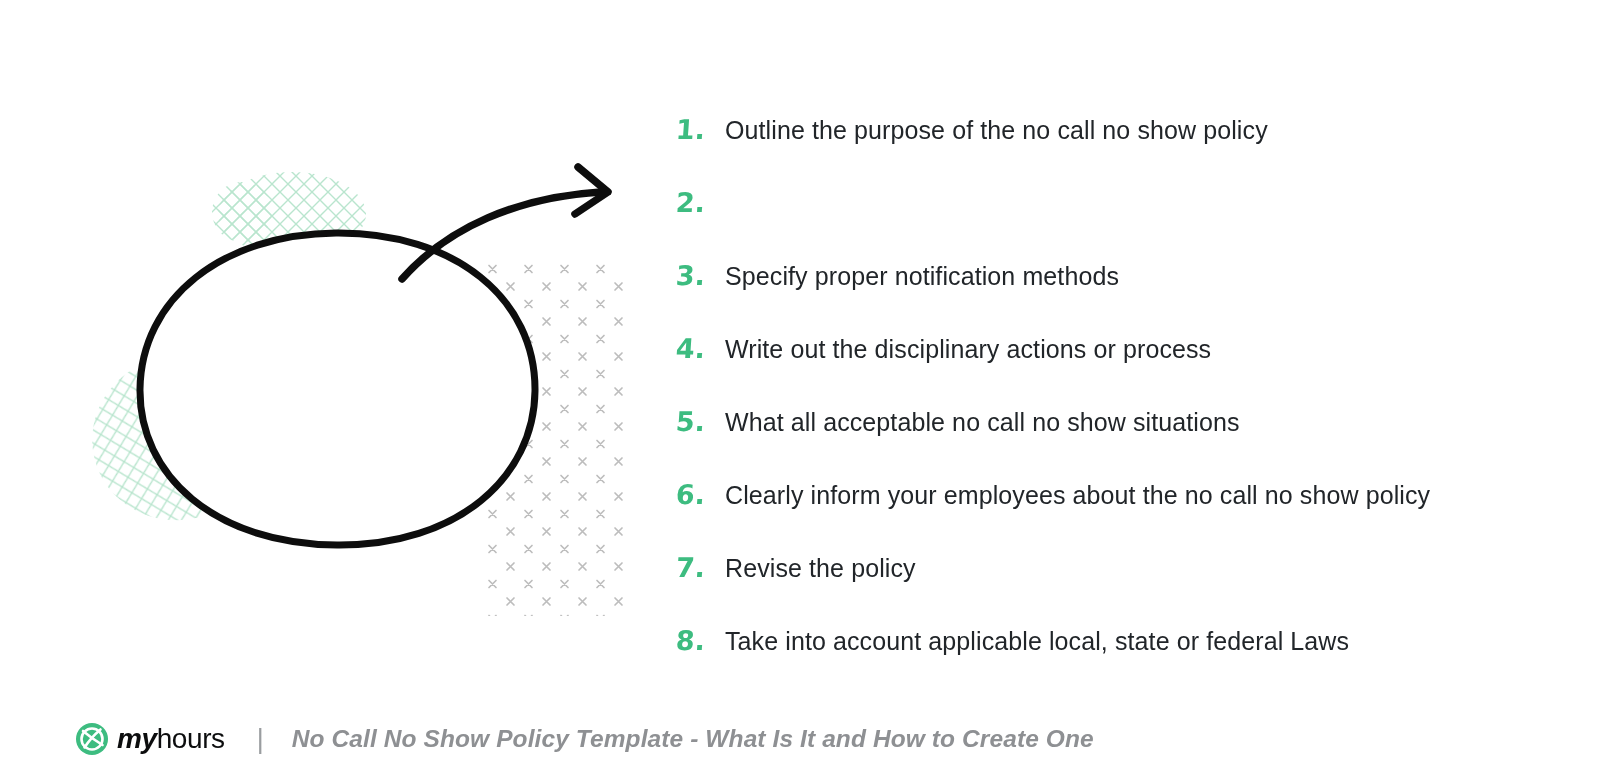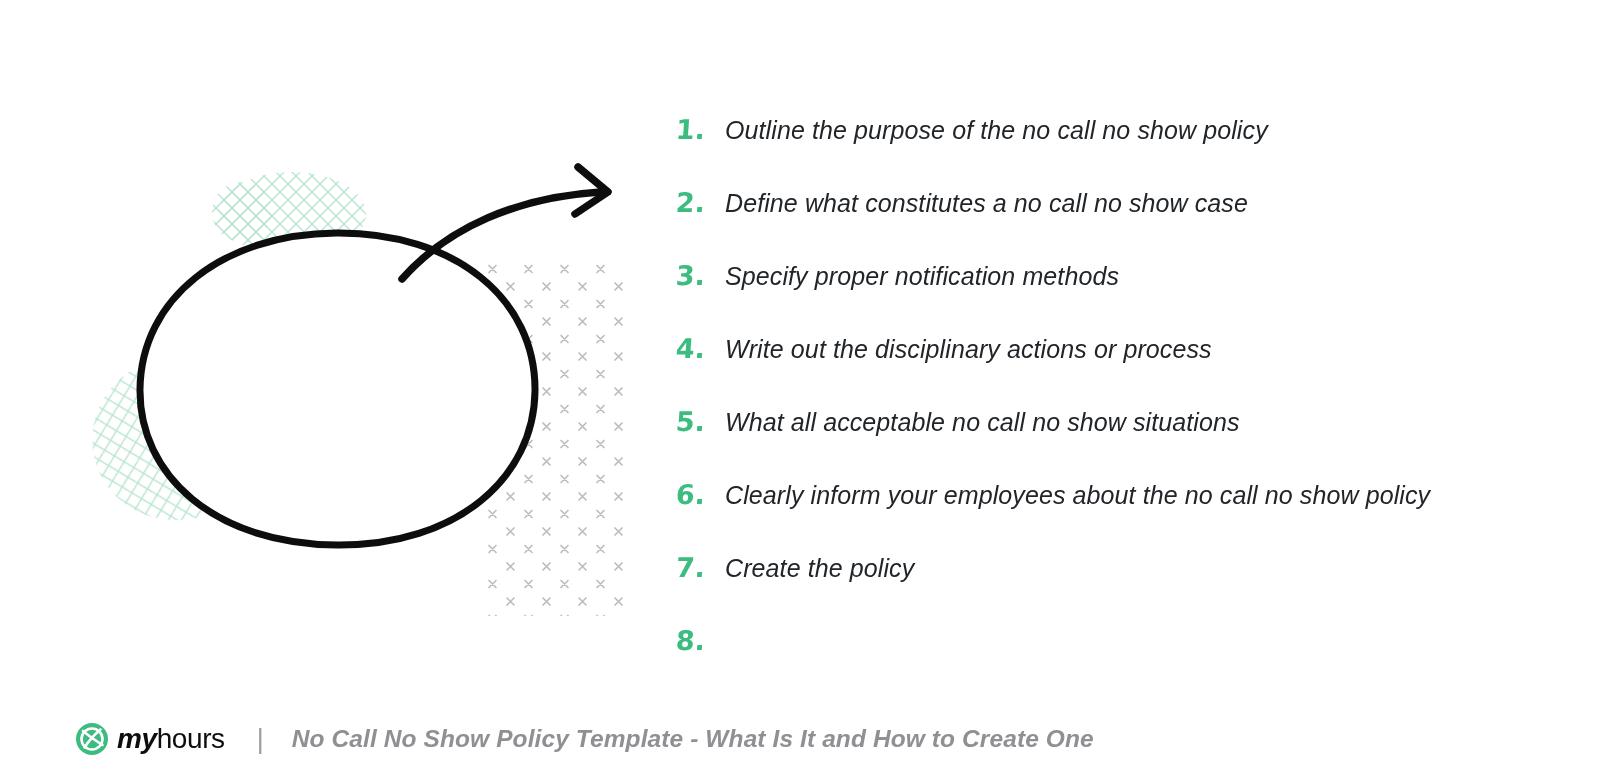--- a/index.html
+++ b/index.html
@@ -28,21 +28,21 @@
   
   .steps{
     position:absolute;left:676px;top:112px;display:flex;flex-direction:column;gap:37px;
   }
   .step{display:flex;align-items:baseline;height:36px;line-height:36px;}
   .step-num{
     width:49px;flex:0 0 49px;color:#3dbc80;font-weight:700;font-size:27px;
     font-family:"DejaVu Sans",sans-serif;transform:skewX(-4deg);
   }
   .step-text{
-    color:#212529;font-size:25px;font-weight:400;letter-spacing:0.1px;white-space:nowrap;font-style:italic;
+    color:#212529;font-size:25px;font-weight:400;letter-spacing:0.1px;white-space:nowrap;
   }
 
   
   .footer{
     position:absolute;left:75px;top:714px;height:50px;display:flex;align-items:center;
   }
   .brand{display:flex;align-items:center;}
   .brand-logo{width:34px;height:34px;margin-right:8px;}
   .brand-text{font-size:28px;color:#0c0d0e;letter-spacing:-0.4px;line-height:34px;}
   .brand-bold{font-weight:700;font-style:italic;}
@@ -90,21 +90,20 @@
 
   <div class="steps">
 
       <div class="step">
         <span class="step-num">1.</span>
         <span class="step-text">Outline the purpose of the no call no show policy</span>
       </div>
 
       <div class="step">
         <span class="step-num">2.</span>
-        <span class="step-text">Define what constitutes a no call no show case</span>
       </div>
 
       <div class="step">
         <span class="step-num">3.</span>
         <span class="step-text">Specify proper notification methods</span>
       </div>
 
       <div class="step">
         <span class="step-num">4.</span>
         <span class="step-text">Write out the disciplinary actions or process</span>
@@ -115,25 +114,26 @@
         <span class="step-text">What all acceptable no call no show situations</span>
       </div>
 
       <div class="step">
         <span class="step-num">6.</span>
         <span class="step-text">Clearly inform your employees about the no call no show policy</span>
       </div>
 
       <div class="step">
         <span class="step-num">7.</span>
-        <span class="step-text">Create the policy</span>
+        <span class="step-text">Revise the policy</span>
       </div>
 
       <div class="step">
         <span class="step-num">8.</span>
+        <span class="step-text">Take into account applicable local, state or federal Laws</span>
       </div>
     </div>
 
   <div class="footer">
     <div class="brand">
       <svg class="brand-logo" viewBox="0 0 34 34" xmlns="http://www.w3.org/2000/svg">
         <circle cx="17" cy="17" r="16" fill="#3dbc80"></circle>
         <g stroke="#ffffff" stroke-width="2.6" fill="none" stroke-linecap="round">
           <circle cx="17" cy="17" r="10.5"></circle>
           <path d="M8 9 C 15 15 21 19 27.5 23"></path>

